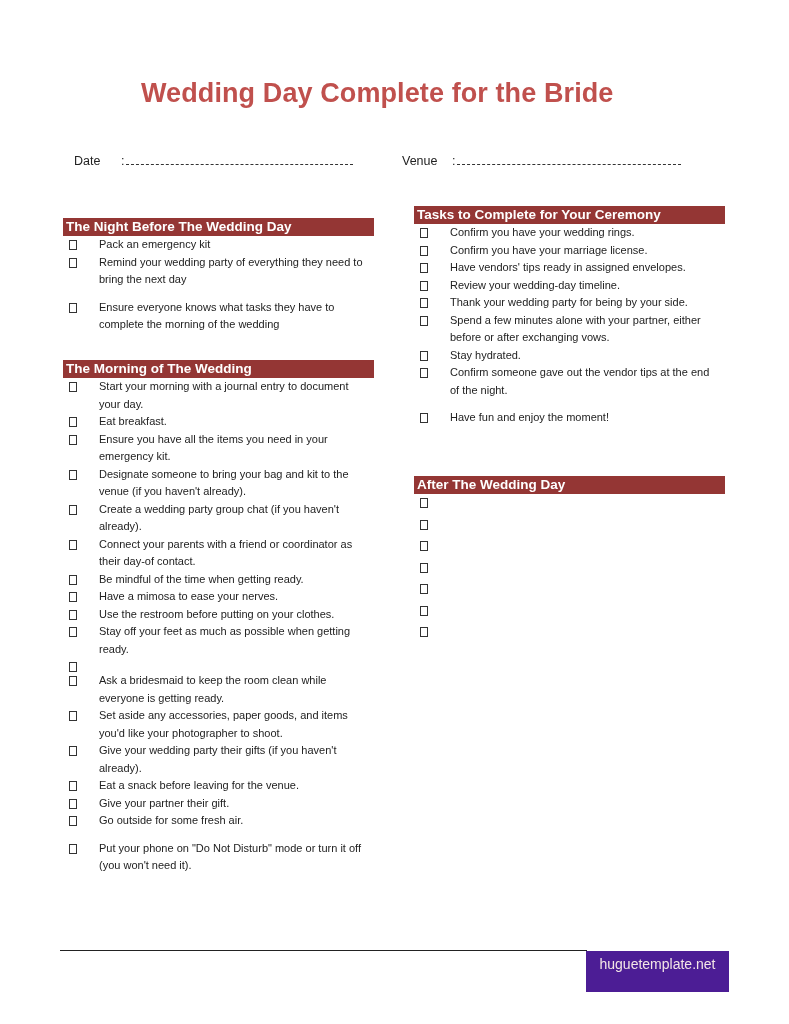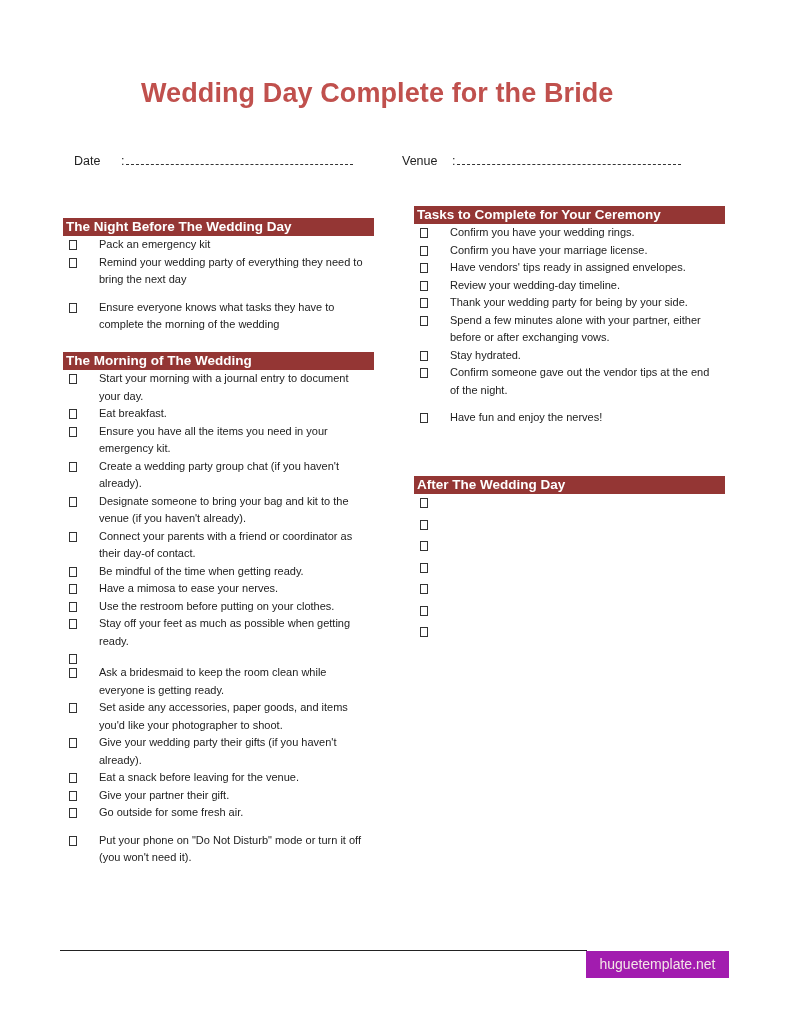--- a/index.html
+++ b/index.html
@@ -42,32 +42,32 @@
       line-height: 17.5px; color: #222;
     }
     .item .cb {
       flex: 0 0 auto; width: 6px; height: 8px; border: 1px solid #333;
       margin: 4px 22px 0 6px; background: #fff; cursor: pointer;
     }
     .item .txt { flex: 1 1 auto; padding-right: 4px; }
     .item.gap { margin-top: 10px; }
 
     .sec-night { left: 63px; top: 218px; }
-    .sec-morning { left: 63px; top: 352px; }
+    .sec-morning { left: 63px; top: 360px; }
     .sec-ceremony { left: 414px; top: 206px; }
     .sec-after { left: 414px; top: 476px; }
     .sec-after .item { height: 21.5px; }
 
     .footer-line {
       position: absolute; left: 60px; top: 950px; width: 527px; height: 0;
       border-top: 1.5px solid #222;
     }
     .footer-brand {
-      position: absolute; left: 586px; top: 951px; width: 143px; height: 27px;
-      background: #a21caf; color: #f3e6e6; font-size: 14px;
+      position: absolute; left: 586px; top: 951px; width: 143px; height: 41px;
+      background: #4c1d95; color: #f3e6e6; font-size: 14px;
       line-height: 27px; text-align: center;
     }
   </style>
 </head>
 <body>
 
 <div class="title">Wedding Day Complete for the Bride</div>
 
 <div class="field field-date">
   <span class="lbl">Date</span><span>:</span><span class="line"></span>
@@ -105,25 +105,25 @@
     <li class="item">
         <span class="cb"></span>
         <span class="txt">Eat breakfast.</span>
       </li>
     <li class="item">
         <span class="cb"></span>
         <span class="txt">Ensure you have all the items you need in your emergency kit.</span>
       </li>
     <li class="item">
         <span class="cb"></span>
+        <span class="txt">Designate someone to bring your bag and kit to the venue (if you haven't already).</span>
+      </li>
+    <li class="item">
+        <span class="cb"></span>
         <span class="txt">Create a wedding party group chat (if you haven't already).</span>
-      </li>
-    <li class="item">
-        <span class="cb"></span>
-        <span class="txt">Designate someone to bring your bag and kit to the venue (if you haven't already).</span>
       </li>
     <li class="item">
         <span class="cb"></span>
         <span class="txt">Connect your parents with a friend or coordinator as their day-of contact.</span>
       </li>
     <li class="item">
         <span class="cb"></span>
         <span class="txt">Be mindful of the time when getting ready.</span>
       </li>
     <li class="item">
@@ -202,21 +202,21 @@
     <li class="item">
         <span class="cb"></span>
         <span class="txt">Stay hydrated.</span>
       </li>
     <li class="item">
         <span class="cb"></span>
         <span class="txt">Confirm someone gave out the vendor tips at the end of the night.</span>
       </li>
     <li class="item gap">
         <span class="cb"></span>
-        <span class="txt">Have fun and enjoy the nerves!</span>
+        <span class="txt">Have fun and enjoy the moment!</span>
       </li>
   </ul>
 </div>
 
 <div class="section sec-after">
   <div class="sec-head">After The Wedding Day</div>
   <ul class="items">
     <li class="item">
         <span class="cb"></span>
         <span class="txt"></span>

